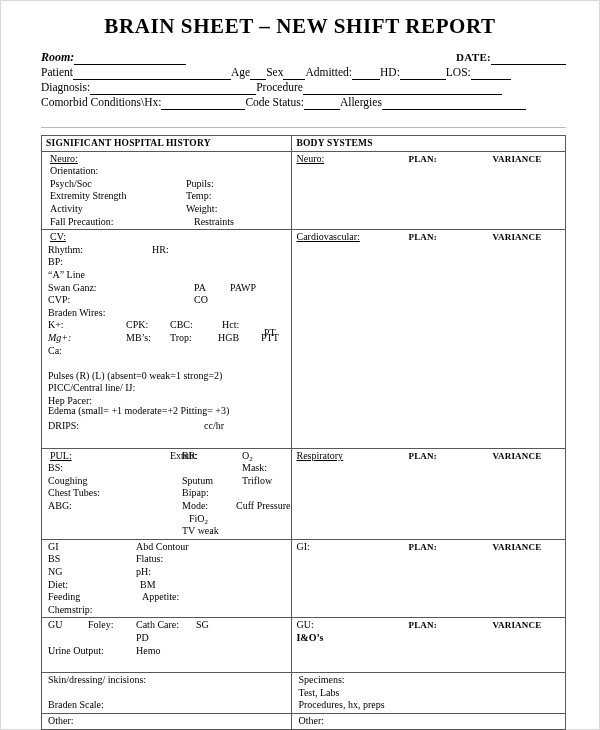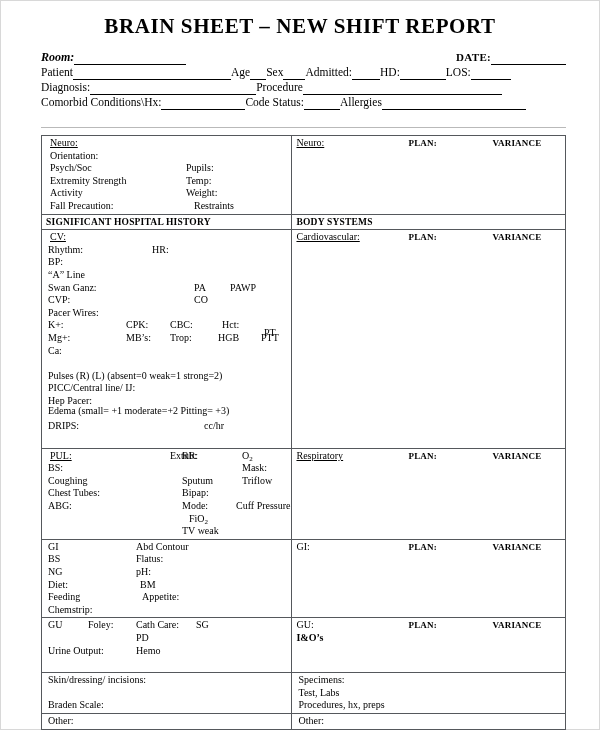--- a/index.html
+++ b/index.html
@@ -171,20 +171,25 @@
 
   <div class="tblwrap">
   <table class="form">
     <colgroup>
           <col class="left-col">
           <col class="right-col">
         </colgroup>
 
     <tbody>
           <tr>
+      <td class="sec-head">SIGNIFICANT HOSPITAL HISTORY</td>
+      <td class="sec-head">BODY SYSTEMS</td>
+    </tr>
+
+    <tr>
       <td>
         <div class="ln">
                 <span class="c u" style="left:4px;">Neuro:</span>
               </div>
         <div class="ln">
                 <span class="c" style="left:4px;">Orientation:</span>
               </div>
         <div class="ln">
                 <span class="c" style="left:4px;">Psych/Soc</span>
                 <span class="c" style="left:140px;">Pupils:</span>
@@ -210,25 +215,20 @@
         </div>
         <div class="spacer-2"></div>
         <div class="spacer-2"></div>
         <div class="spacer-2"></div>
         <div class="spacer-2"></div>
         <div style="height:11px;"></div>
       </td>
     </tr>
 
     <tr>
-      <td class="sec-head">SIGNIFICANT HOSPITAL HISTORY</td>
-      <td class="sec-head">BODY SYSTEMS</td>
-    </tr>
-
-    <tr>
       <td>
         <div class="ln">
                 <span class="c u" style="left:4px;">CV:</span>
               </div>
         <div class="ln">
                 <span class="c" style="left:2px;">Rhythm:</span>
                 <span class="c" style="left:106px;">HR:</span>
               </div>
         <div class="ln">
                 <span class="c" style="left:2px;">BP:</span>
@@ -239,31 +239,31 @@
         <div class="ln">
                 <span class="c" style="left:2px;">Swan Ganz:</span>
                 <span class="c" style="left:148px;">PA</span>
                 <span class="c" style="left:184px;">PAWP</span>
               </div>
         <div class="ln">
                 <span class="c" style="left:2px;">CVP:</span>
                 <span class="c" style="left:148px;text-align:center;">CO</span>
               </div>
         <div class="ln">
-                <span class="c" style="left:2px;">Pacer Wires:</span>
+                <span class="c" style="left:2px;">Braden Wires:</span>
               </div>
         <div class="ln">
                 <span class="c" style="left:2px;">K+:</span>
                 <span class="c" style="left:80px;">CPK:</span>
                 <span class="c" style="left:124px;">CBC:</span>
                 <span class="c" style="left:176px;">Hct:</span>
                 <span class="c" style="left:218px;margin-top:8px;">PT</span>
               </div>
         <div class="ln">
-                <span class="c" style="left:2px;">Mg+:</span>
+                <span class="c" style="left:2px;font-style:italic;">Mg+:</span>
                 <span class="c" style="left:80px;">MB’s:</span>
                 <span class="c" style="left:124px;">Trop:</span>
                 <span class="c" style="left:172px;">HGB</span>
                 <span class="c" style="left:215px;">PTT</span>
               </div>
         <div class="ln">
                 <span class="c" style="left:2px;">Ca:</span>
               </div>
         <div class="ln">
                 <span class="c" style="left:2px;margin-top:48px;">Edema (small= +1 moderate=+2 Pitting= +3)</span>

